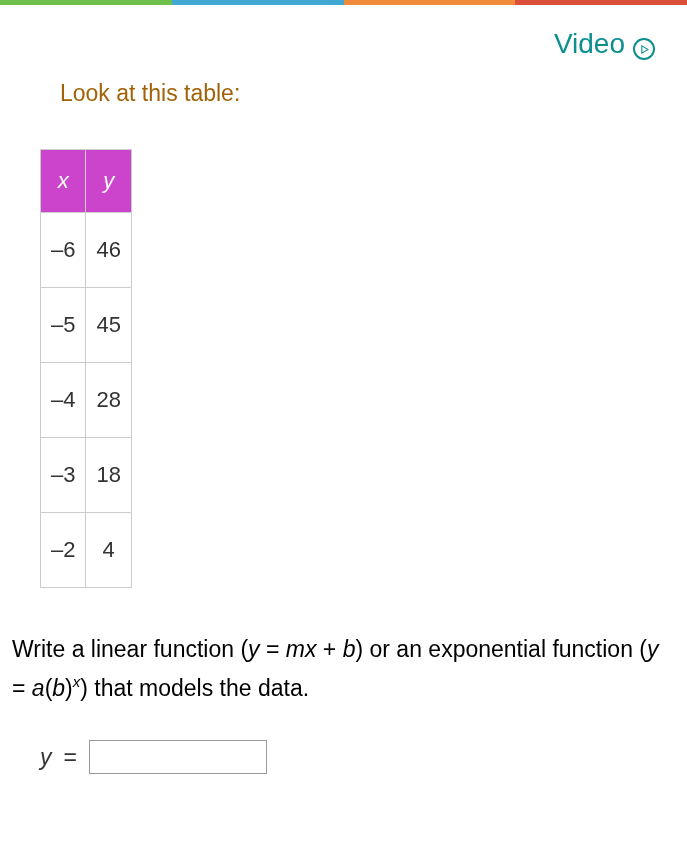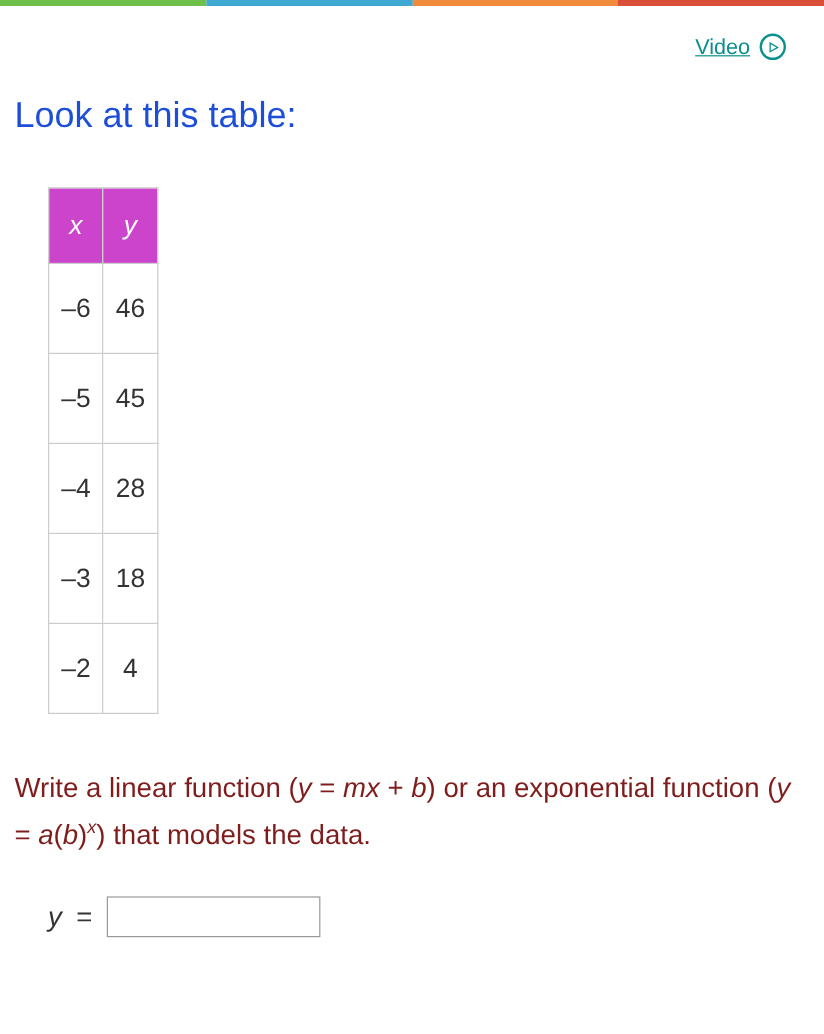--- a/index.html
+++ b/index.html
@@ -25,47 +25,47 @@
     }
     .bar-green { background: #6ec04a; }
     .bar-blue { background: #3fa9d4; }
     .bar-orange { background: #f08b3c; }
     .bar-red { background: #d94f3a; }
     .video-link {
       position: absolute;
       top: 28px;
       right: 32px;
       color: #0b8f8f;
-      font-size: 18px;
+      font-size: 28px;
       display: flex;
-      align-items: center;
+      align-items: flex-end;
       gap: 8px;
       cursor: pointer;
-      text-decoration: underline;
     }
     .video-icon {
       width: 22px;
       height: 22px;
       border: 2px solid #0b8f8f;
       border-radius: 50%;
       display: flex;
       align-items: center;
       justify-content: center;
     }
     .video-icon svg {
       width: 9px;
       height: 9px;
     }
     .content {
       padding: 75px 12px 0 12px;
     }
     .prompt-text {
-      font-size: 30px;
-      color: #1d4ed8;
+      font-size: 23px;
+      color: #a16207;
       margin-bottom: 42px;
+      margin-left: 48px;
     }
     .data-table {
       border-collapse: collapse;
       margin-left: 28px;
       margin-bottom: 42px;
     }
     .data-table th {
       background: #cc44cc;
       color: #ffffff;
       font-weight: normal;
@@ -79,21 +79,21 @@
     .data-table td {
       border: 1px solid #cccccc;
       font-size: 22px;
       color: #333333;
       padding: 24px 10px;
       text-align: center;
       min-width: 44px;
     }
     .instruction {
       font-size: 23px;
-      color: #7f1d1d;
+      color: #000000;
       line-height: 1.7;
       margin-bottom: 32px;
     }
     .instruction .ital {
       font-style: italic;
     }
     .instruction .sup {
       font-style: italic;
       vertical-align: super;
       font-size: 15px;

